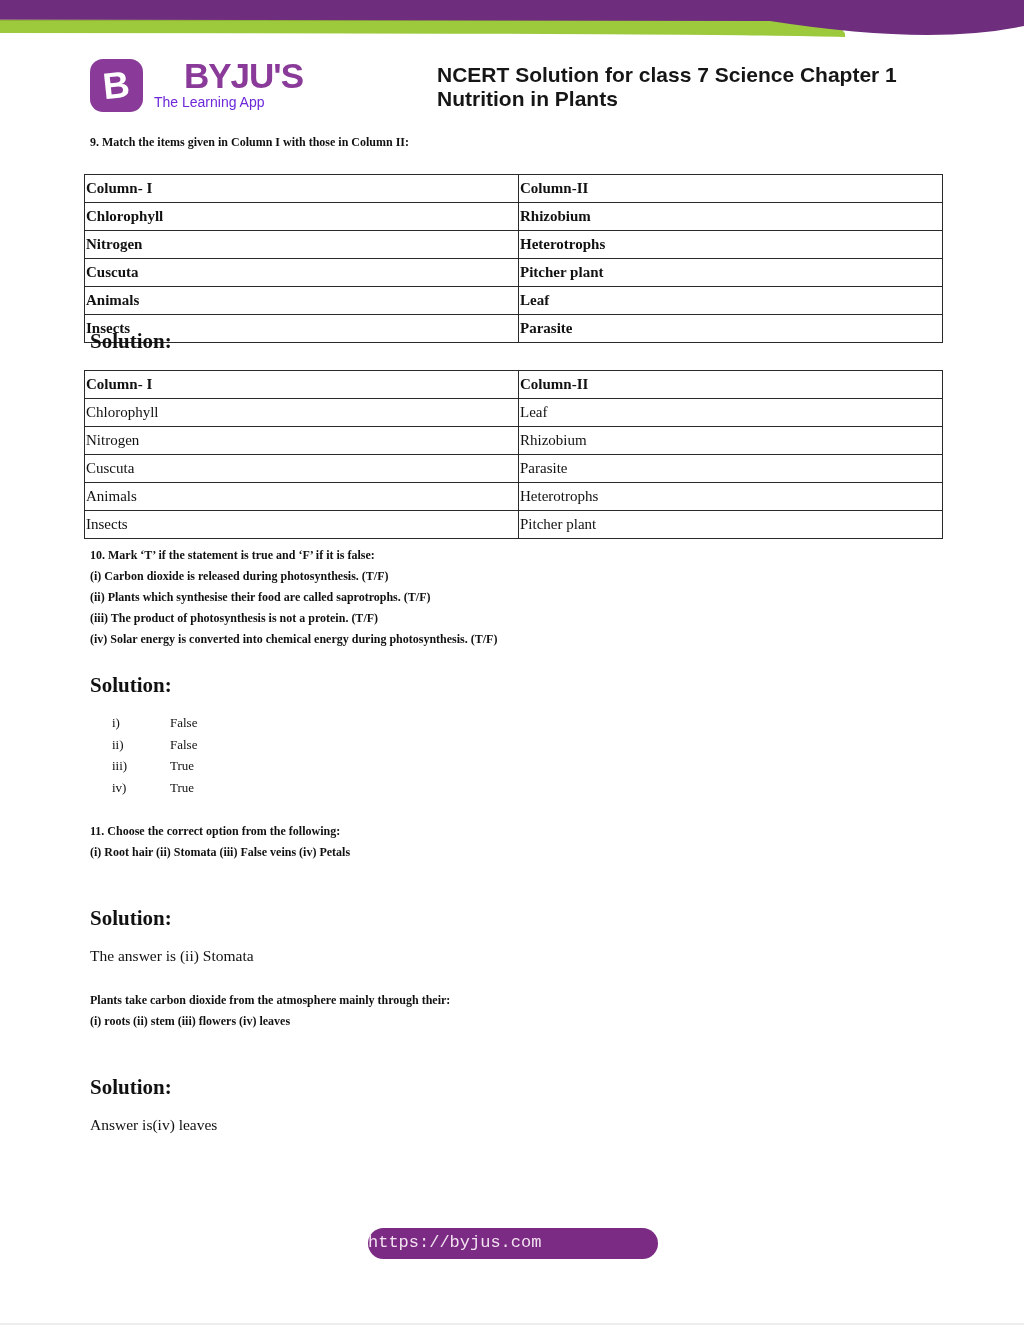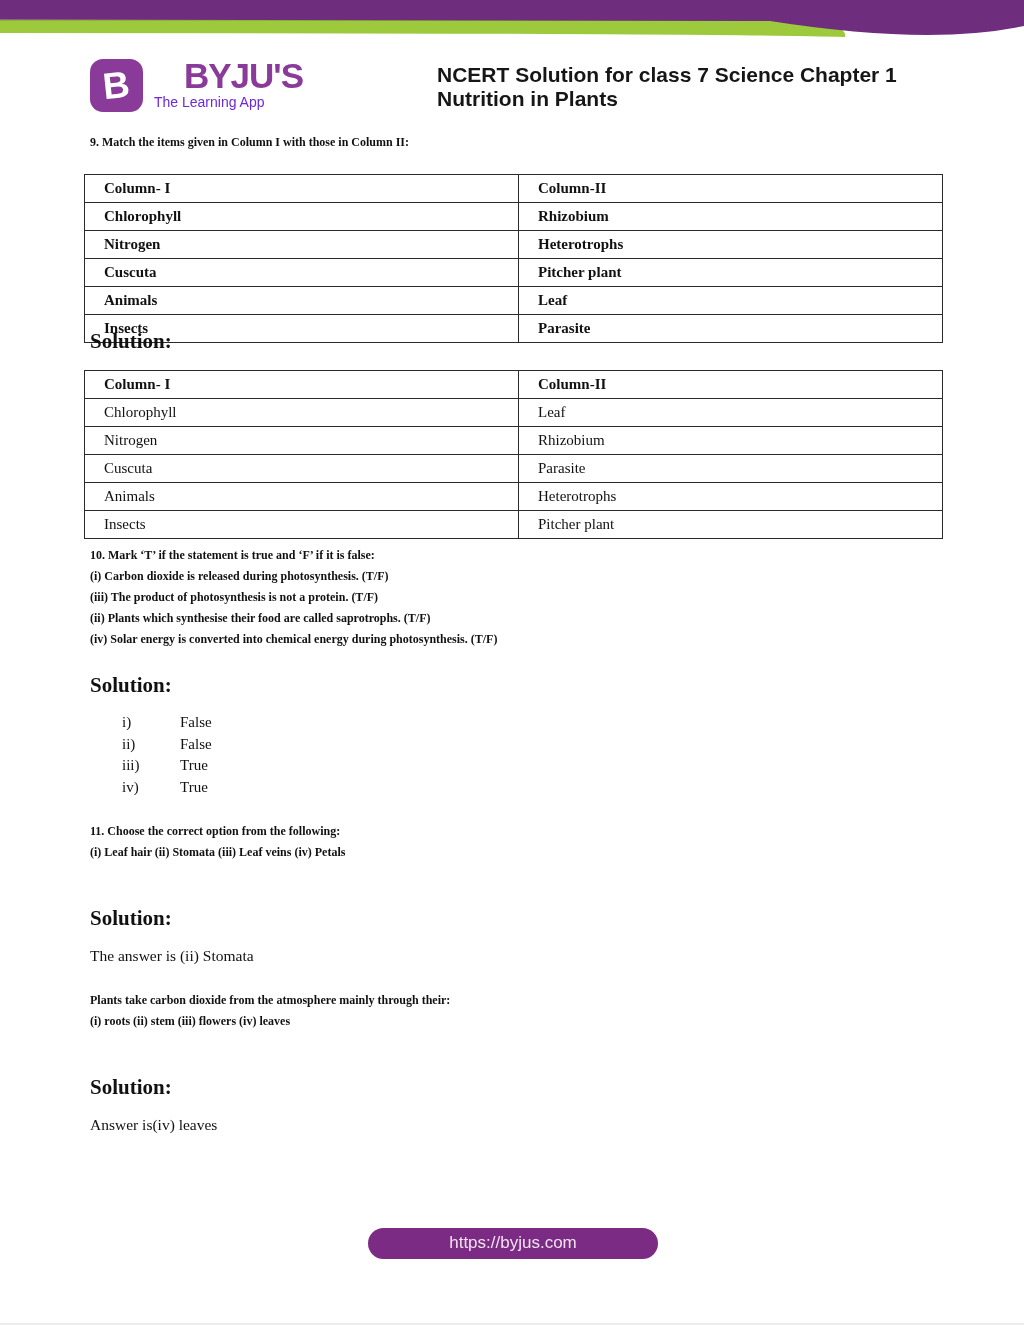--- a/index.html
+++ b/index.html
@@ -49,36 +49,36 @@
   .plain-line { position: absolute; left: 90px; font-size: 15.5px; }
   
   table.match {
     position: absolute; left: 84px; width: 859px;
     border-collapse: collapse; table-layout: fixed;
     font-size: 15px;
   }
   table.match td {
     border: 1px solid #2a2a2a;
     height: 28px; line-height: 19px;
-    padding: 0 19px; overflow: hidden; white-space: nowrap;
+    padding: 0 1px; overflow: hidden; white-space: nowrap;
   }
   table.match col.c1 { width: 434px; }
   table.match.all-bold td { font-weight: bold; }
   table.match tr.head td { font-weight: bold; }
   
-  .ans-list { position: absolute; left: 122px; top: 712px; font-size: 15px; }
+  .ans-list { position: absolute; left: 112px; top: 712px; font-size: 13px; }
   .ans-row { height: 21.5px; line-height: 21.5px; }
   .ans-num { display: inline-block; width: 58px; }
   
   .footer-pill {
     position: absolute; left: 368px; top: 1228px;
     width: 290px; height: 31px; border-radius: 16px;
     background: #7b2b84;
-    color: #f2e2f0; font-family: Liberation Sans, sans-serif;
-    font-size: 17px; text-align: center; line-height: 30px;
+    color: #f2e2f0; font-family: Liberation Mono, monospace;
+    font-size: 17px; line-height: 30px;
     text-decoration: none; display: block;
   }
   .bottom-hairline {
     position: absolute; left: 0; bottom: 0; width: 1024px; height: 2px;
     background: #ededed;
   }
 </style>
 </head>
 <body>
 
@@ -165,37 +165,37 @@
     <tr>
           <td>Insects</td>
           <td>Pitcher plant</td>
         </tr>
   </tbody>
     </table>
 
   <div class="bold-block" style="top:545px;">
     <div>10. Mark ‘T’ if the statement is true and ‘F’ if it is false:</div>
     <div>(i) Carbon dioxide is released during photosynthesis. (T/F)</div>
+    <div>(ii) Plants which synthesise their food are called saprotrophs. (T/F)</div>
     <div>(iii) The product of photosynthesis is not a protein. (T/F)</div>
-    <div>(ii) Plants which synthesise their food are called saprotrophs. (T/F)</div>
     <div>(iv) Solar energy is converted into chemical energy during photosynthesis. (T/F)</div>
   </div>
 
   <div class="sol-label" style="top:673px;">Solution:</div>
 
   <div class="ans-list">
     <div class="ans-row"><span class="ans-num">i)</span><span>False</span></div>
     <div class="ans-row"><span class="ans-num">ii)</span><span>False</span></div>
     <div class="ans-row"><span class="ans-num">iii)</span><span>True</span></div>
     <div class="ans-row"><span class="ans-num">iv)</span><span>True</span></div>
   </div>
 
   <div class="bold-block" style="top:821px;">
     <div>11. Choose the correct option from the following:</div>
-    <div>(i) Leaf hair (ii) Stomata (iii) Leaf veins (iv) Petals</div>
+    <div>(i) Root hair (ii) Stomata (iii) False veins (iv) Petals</div>
   </div>
 
   <div class="sol-label" style="top:906px;">Solution:</div>
   <div class="plain-line" style="top:947px;">The answer is (ii) Stomata</div>
 
   <div class="bold-block" style="top:990px;">
     <div>Plants take carbon dioxide from the atmosphere mainly through their:</div>
     <div>(i) roots (ii) stem (iii) flowers (iv) leaves</div>
   </div>
 

